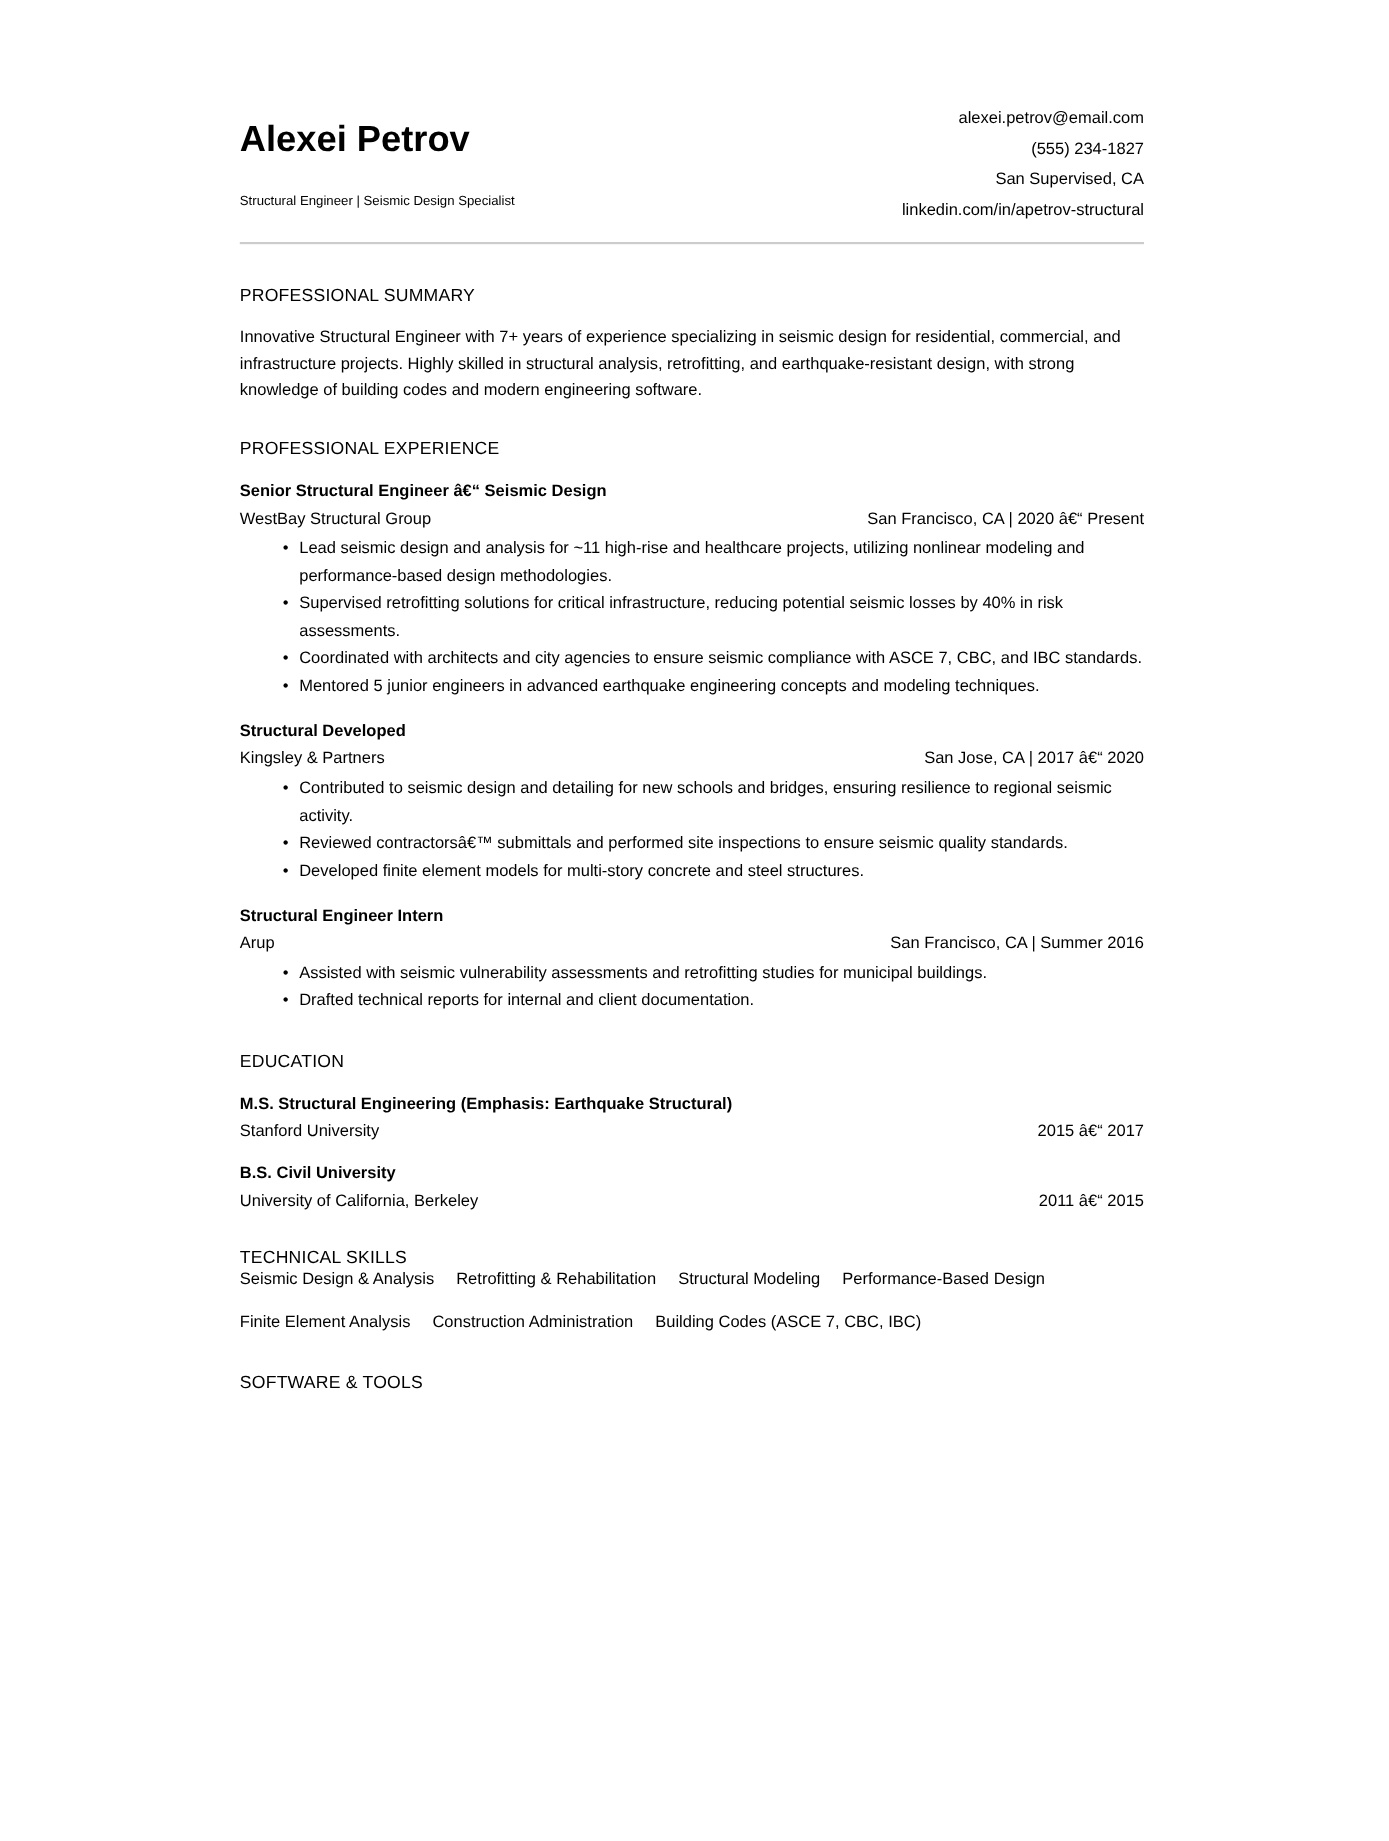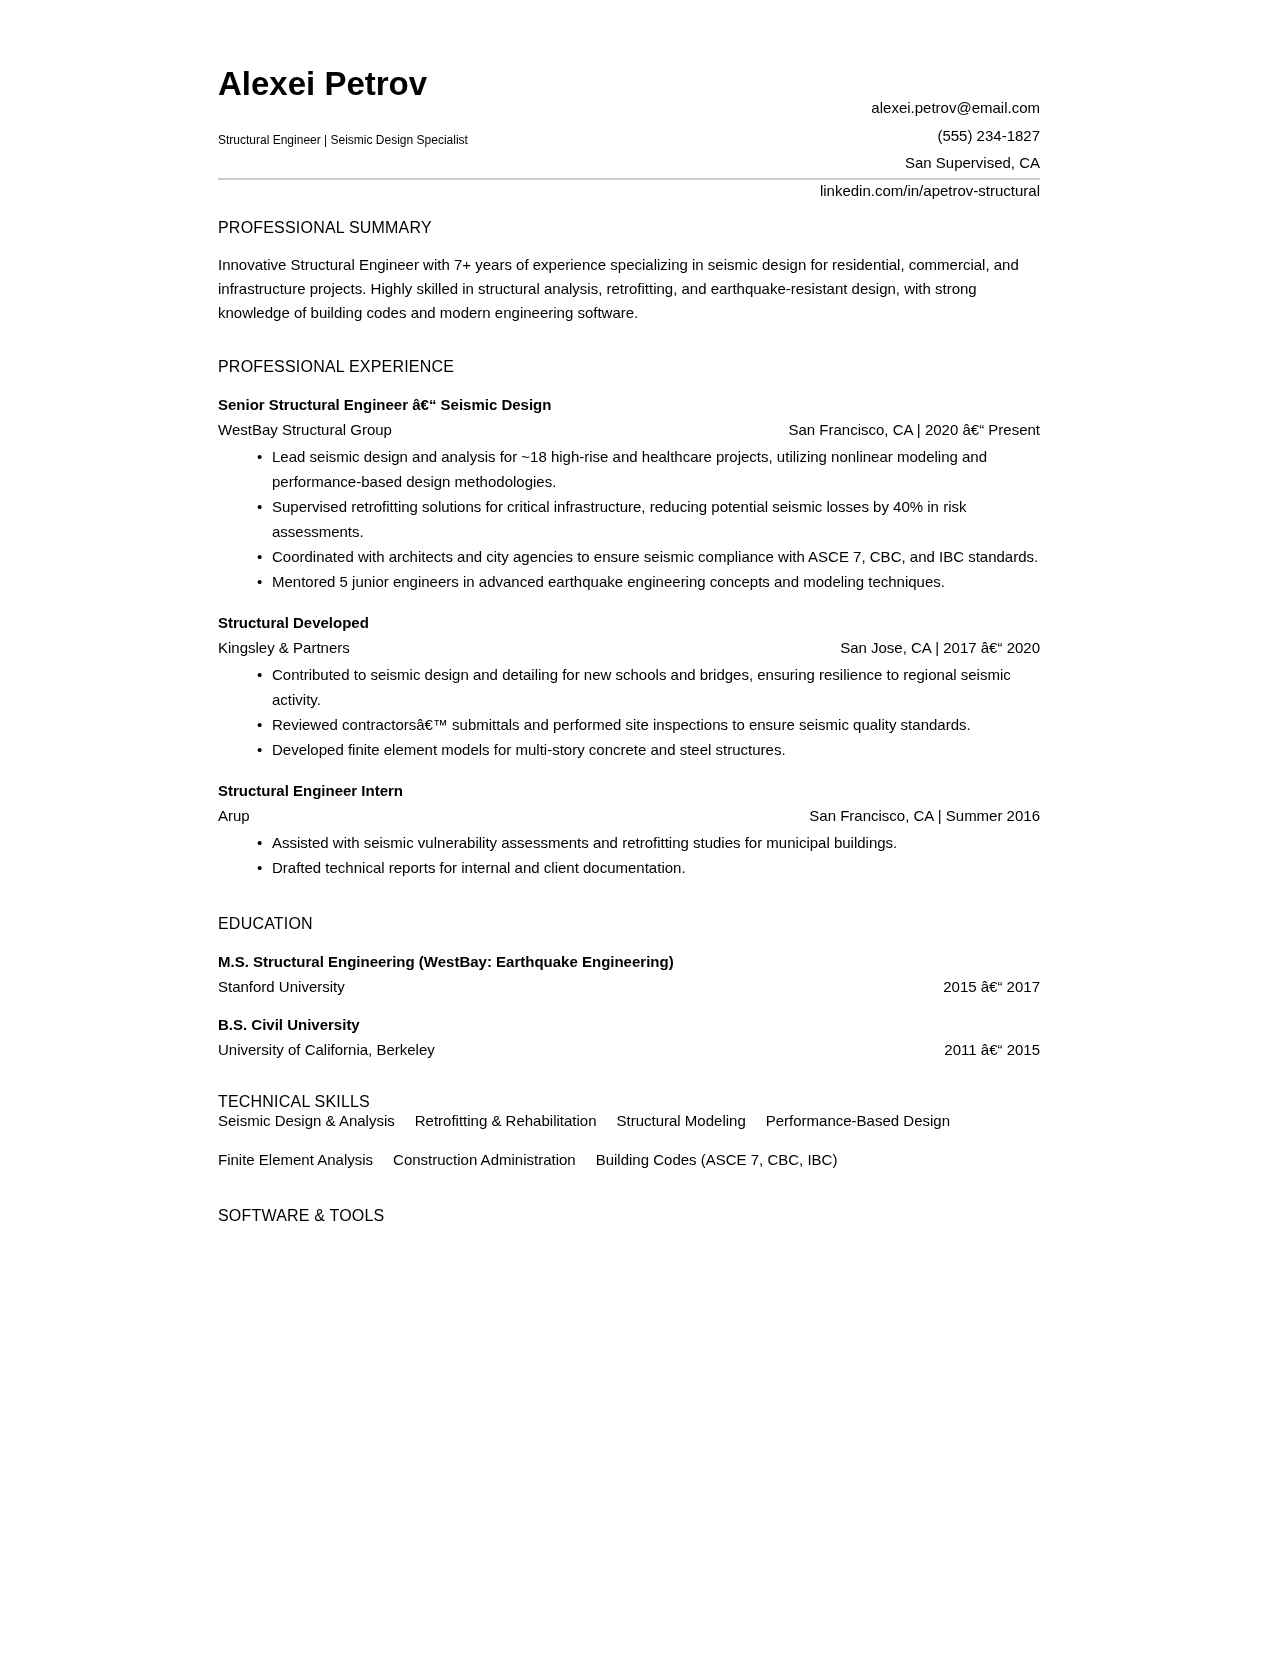--- a/index.html
+++ b/index.html
@@ -9,21 +9,21 @@
     overflow: hidden;
   }
   .page { position: absolute; left: 218px; top: 0; width: 822px; }
 
   
   .header { position: relative; }
   .contact {
     position: absolute; top: 94px; right: 0;
     text-align: right; font-size: 15px; line-height: 27.5px;
   }
-  .name { margin: 0; padding-top: 64px; font-size: 33px; line-height: 40px; font-weight: 700; }
+  .name { margin: 0; padding-top: 106px; font-size: 33px; line-height: 40px; font-weight: 700; }
   .subtitle { margin-top: 26px; font-size: 12px; line-height: 21px; }
   .divider { margin: 27px 0 0 0; border: 0; border-top: 2px solid #cccccc; height: 0; }
 
   
   .sec { font-size: 16px; font-weight: 400; line-height: 19px; letter-spacing: 0.2px; }
   .sec-summary    { margin-top: 38px; }
   .sec-experience { margin-top: 32px; }
   .sec-education  { margin-top: 34px; }
   .sec-skills     { margin-top: 33px; }
   .sec-software   { margin-top: 37px; }
@@ -69,21 +69,21 @@
 
   <div class="sec sec-experience">PROFESSIONAL EXPERIENCE</div>
 
   <div>
     <div class="job-title">Senior Structural Engineer â€“ Seismic Design</div>
     <div class="meta">
       <span>WestBay Structural Group</span>
       <span>San Francisco, CA | 2020 â€“ Present</span>
     </div>
     <ul class="bullets">
-      <li>Lead seismic design and analysis for ~18 high-rise and healthcare projects, utilizing nonlinear modeling and performance-based design methodologies.</li>
+      <li>Lead seismic design and analysis for ~11 high-rise and healthcare projects, utilizing nonlinear modeling and performance-based design methodologies.</li>
       <li>Supervised retrofitting solutions for critical infrastructure, reducing potential seismic losses by 40% in risk assessments.</li>
       <li>Coordinated with architects and city agencies to ensure seismic compliance with ASCE 7, CBC, and IBC standards.</li>
       <li>Mentored 5 junior engineers in advanced earthquake engineering concepts and modeling techniques.</li>
     </ul>
   </div>
 
   <div>
     <div class="job-title">Structural Developed</div>
     <div class="meta">
       <span>Kingsley &amp; Partners</span>
@@ -104,21 +104,21 @@
     </div>
     <ul class="bullets">
       <li>Assisted with seismic vulnerability assessments and retrofitting studies for municipal buildings.</li>
       <li>Drafted technical reports for internal and client documentation.</li>
     </ul>
   </div>
 
   <div class="sec sec-education">EDUCATION</div>
 
   <div>
-    <div class="edu-title">M.S. Structural Engineering (WestBay: Earthquake Engineering)</div>
+    <div class="edu-title">M.S. Structural Engineering (Emphasis: Earthquake Structural)</div>
     <div class="meta">
       <span>Stanford University</span>
       <span>2015 â€“ 2017</span>
     </div>
   </div>
 
   <div>
     <div class="edu-title">B.S. Civil University</div>
     <div class="meta">
       <span>University of California, Berkeley</span>

